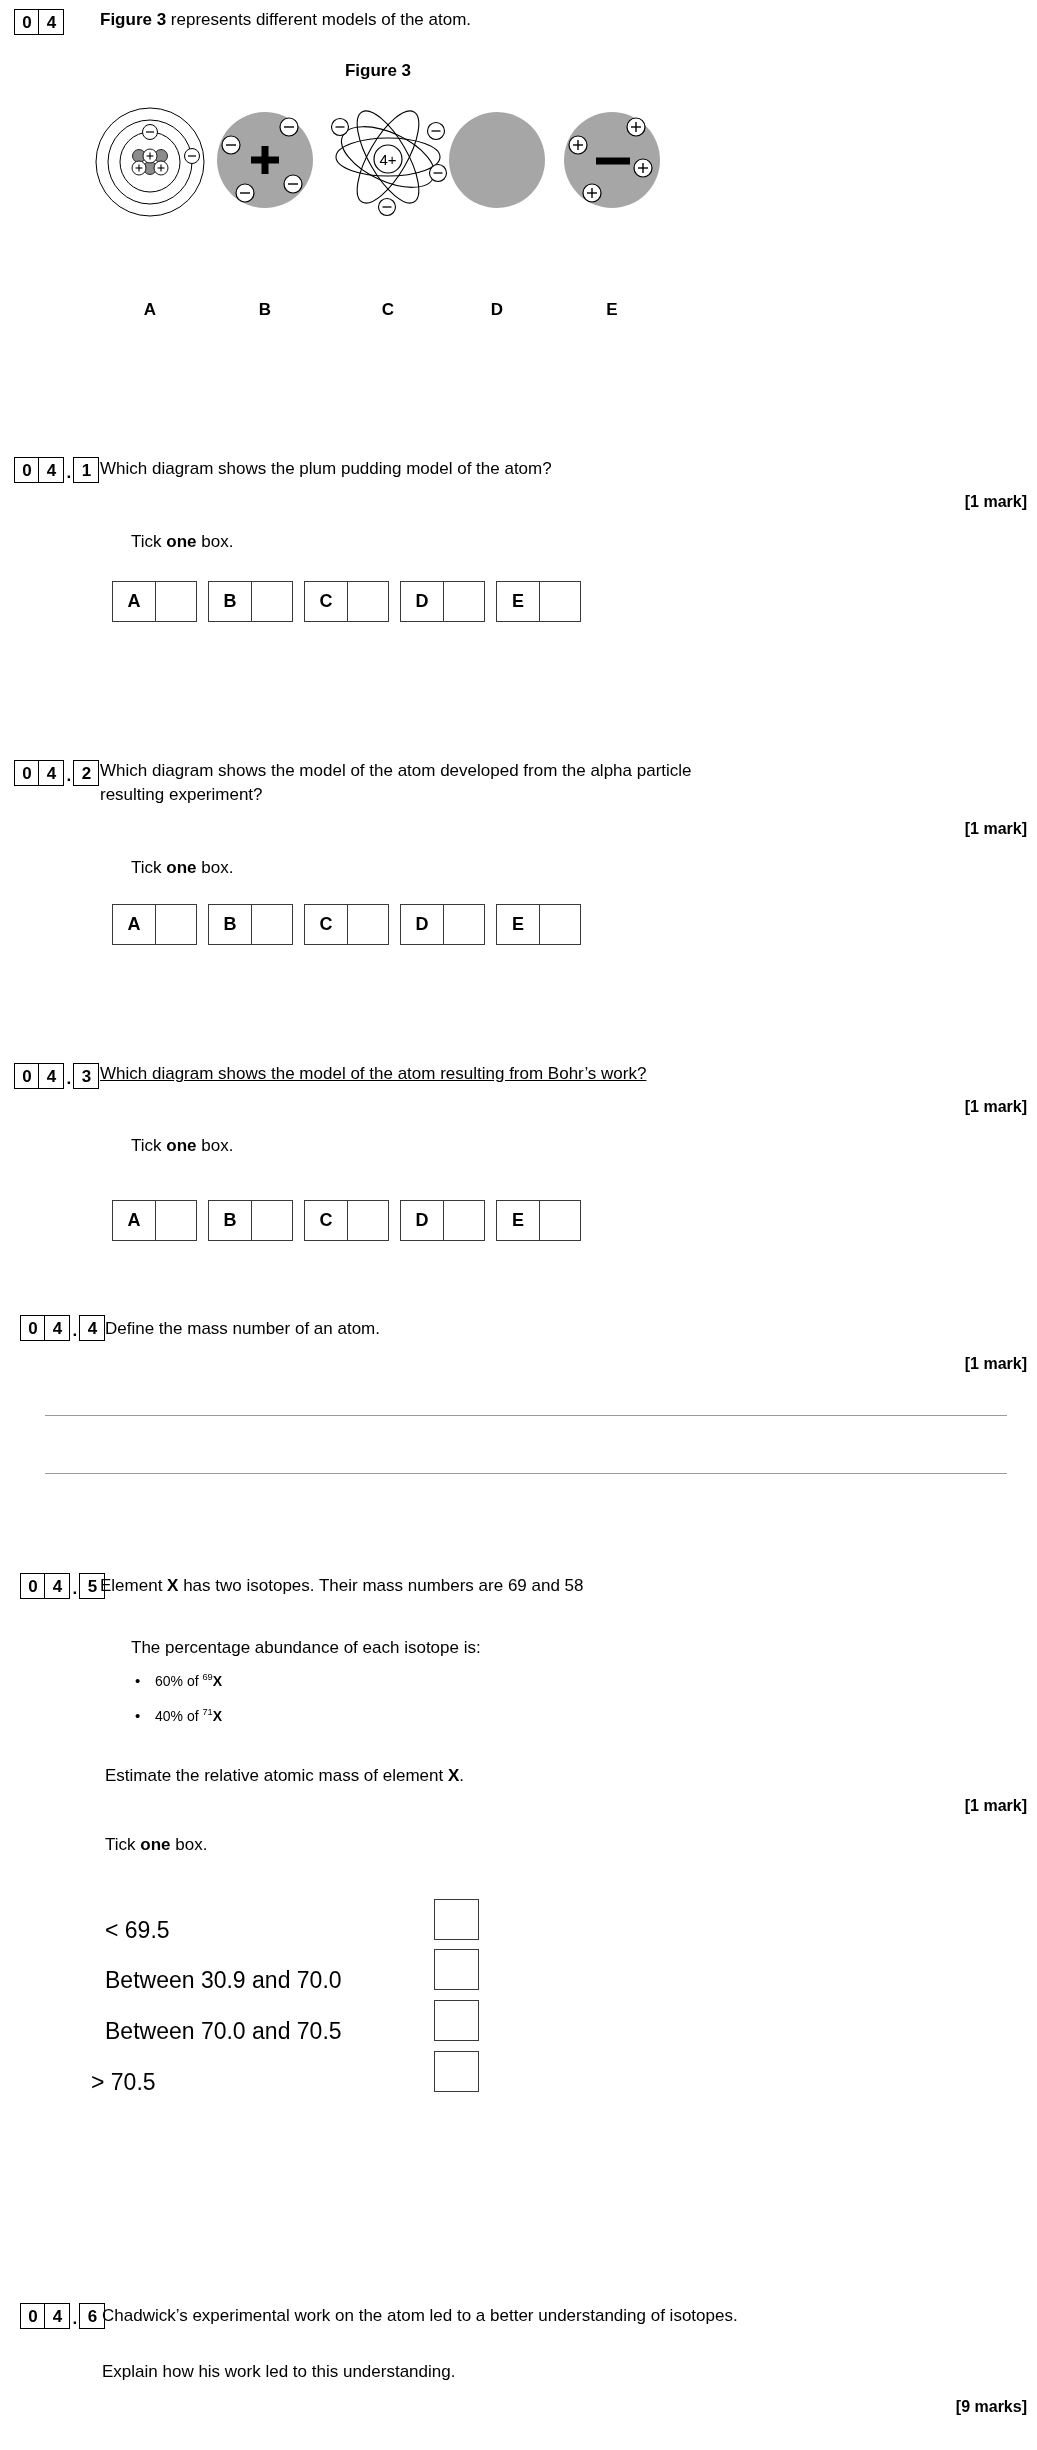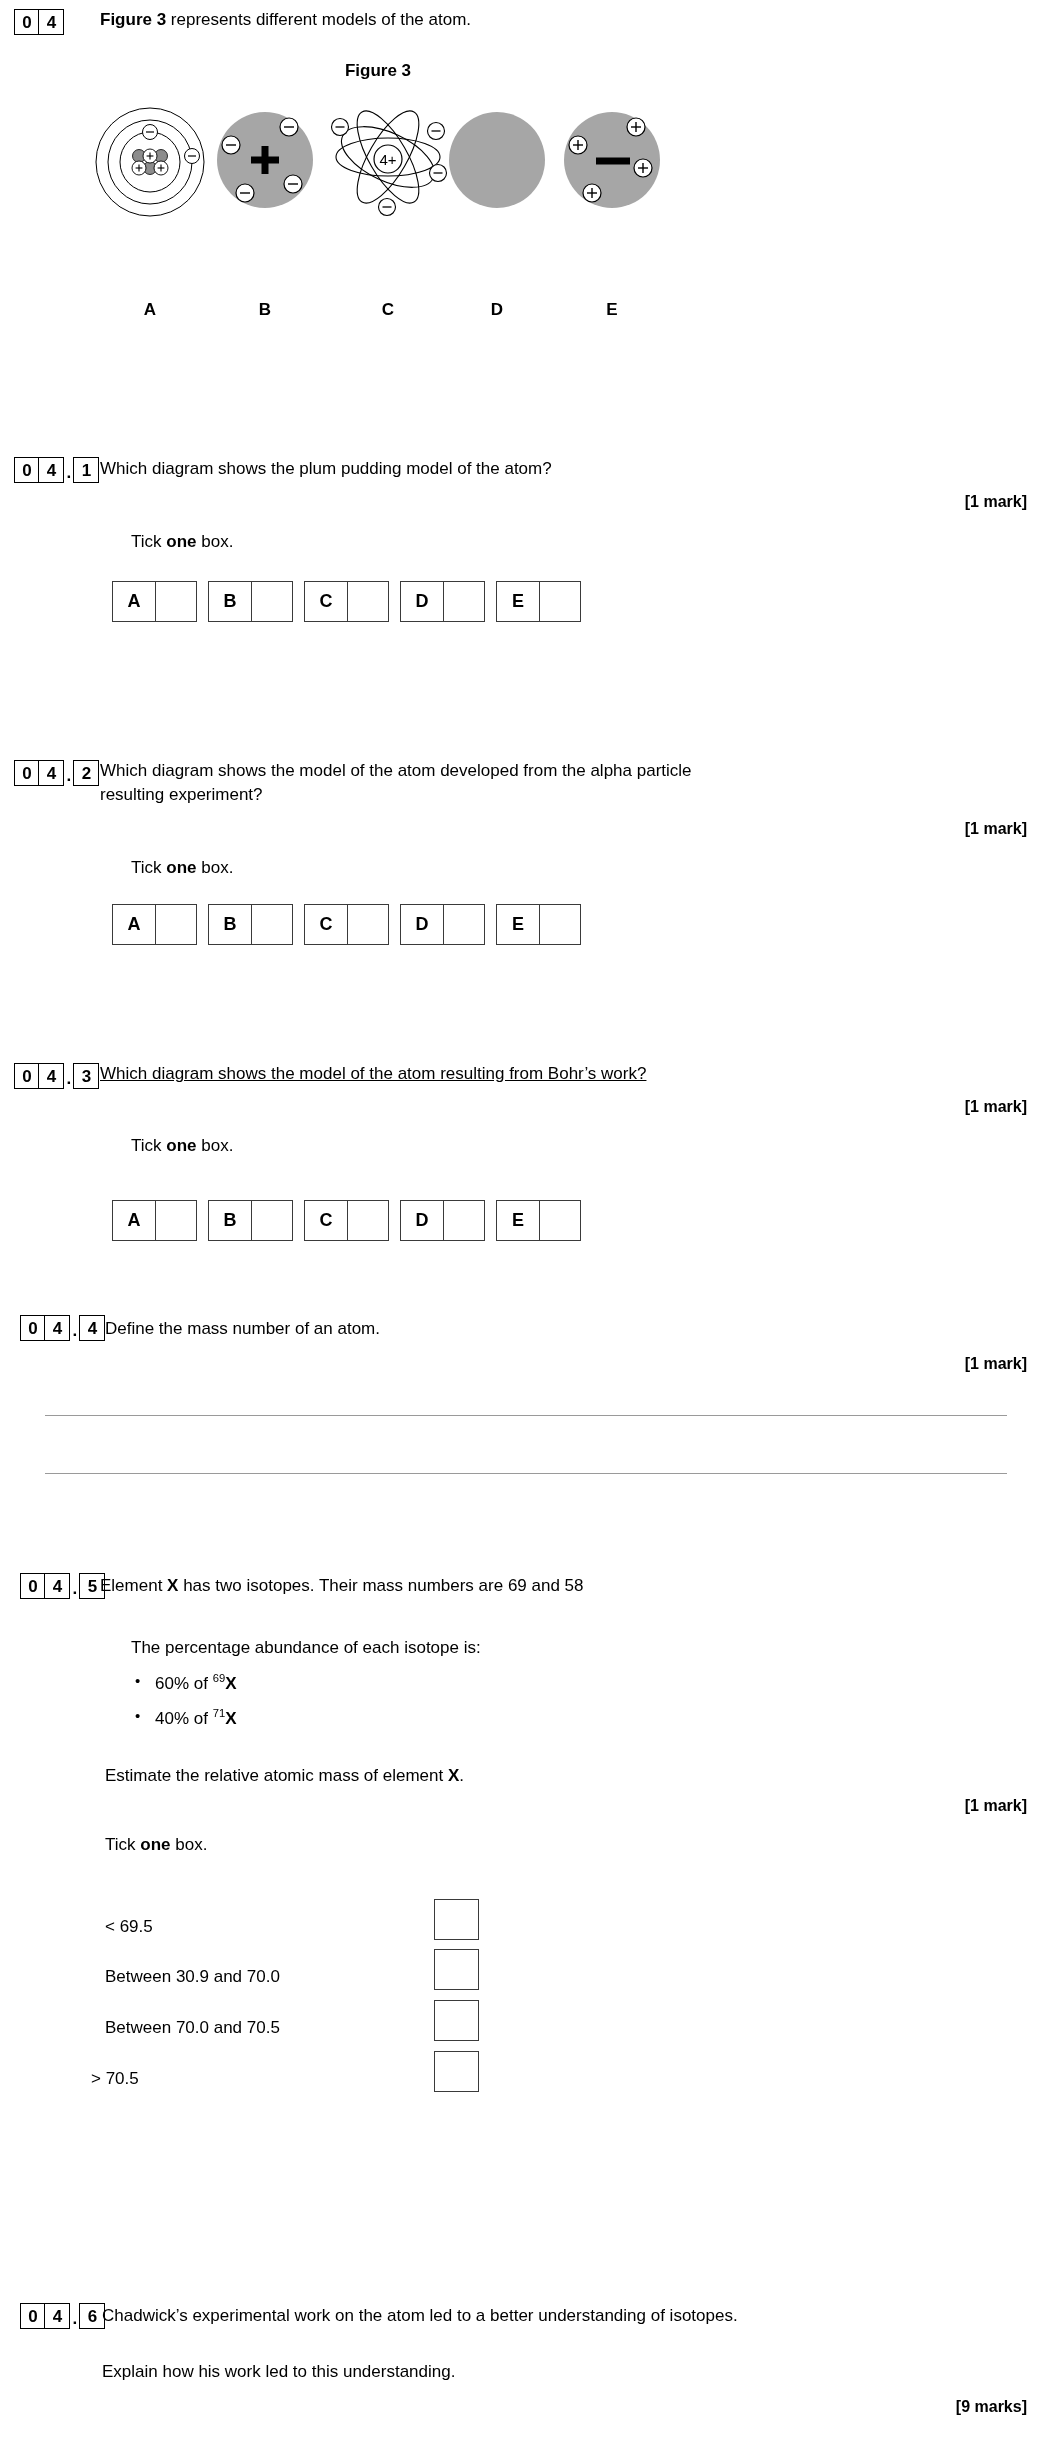--- a/index.html
+++ b/index.html
@@ -96,42 +96,42 @@
     align-items: center;
     justify-content: center;
     background: #fff;
   }
   .optbox .lt { width: 44px; font-weight: bold; font-size: 18px; }
   .optbox .tick { width: 42px; margin-left: -1.3px; }
 
   
   .mcq-label {
     position: absolute;
-    font-size: 17px;
+    font-size: 23px;
     white-space: nowrap;
   }
   .mcq-box {
     position: absolute;
     width: 45px;
     height: 41px;
     border: 1.3px solid #3a3a3a;
     box-sizing: border-box;
     background: #fff;
   }
 
   
   .ansline {
     position: absolute;
     height: 0;
     border-top: 1.2px solid #9a9a9a;
   }
 
   .bullet {
     position: absolute;
-    font-size: 17px;
+    font-size: 14px;
     white-space: nowrap;
   }
   .bullet::before {
     content: "\2022";
     position: absolute;
     left: -20px;
     font-size: 15px;
   }
   sup { font-size: 0.66em; vertical-align: super; }
 </style>

